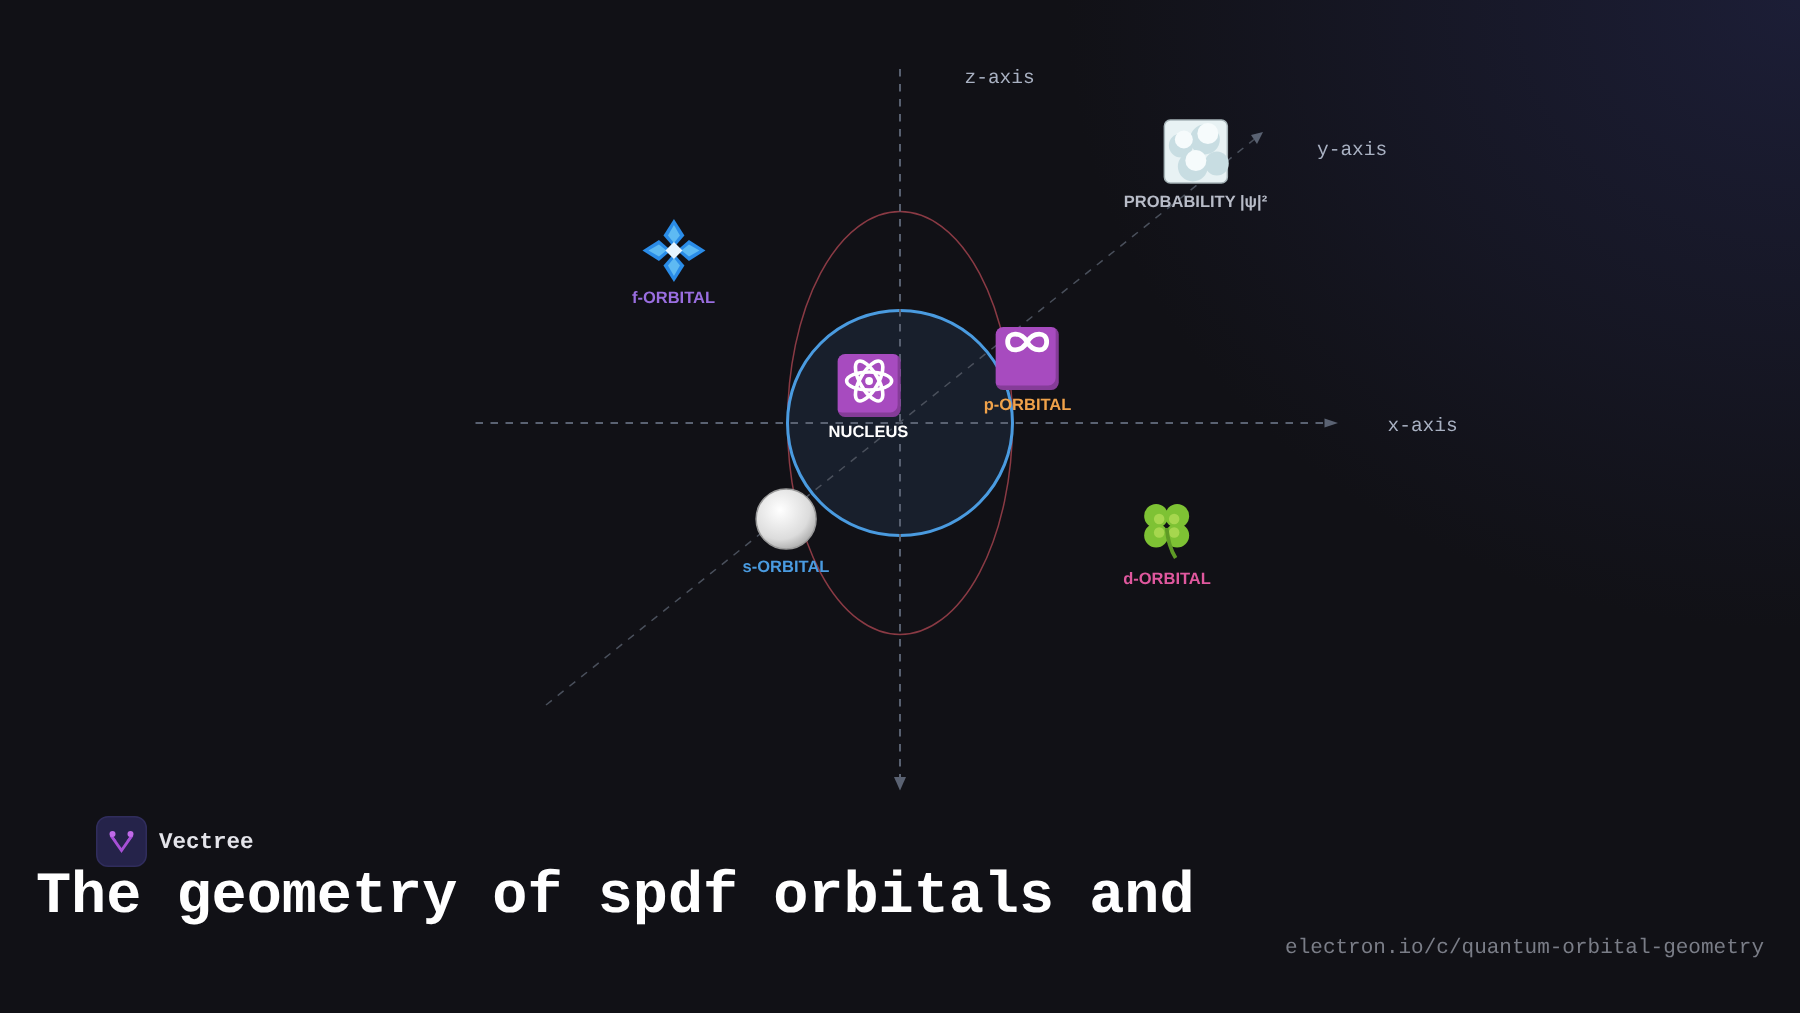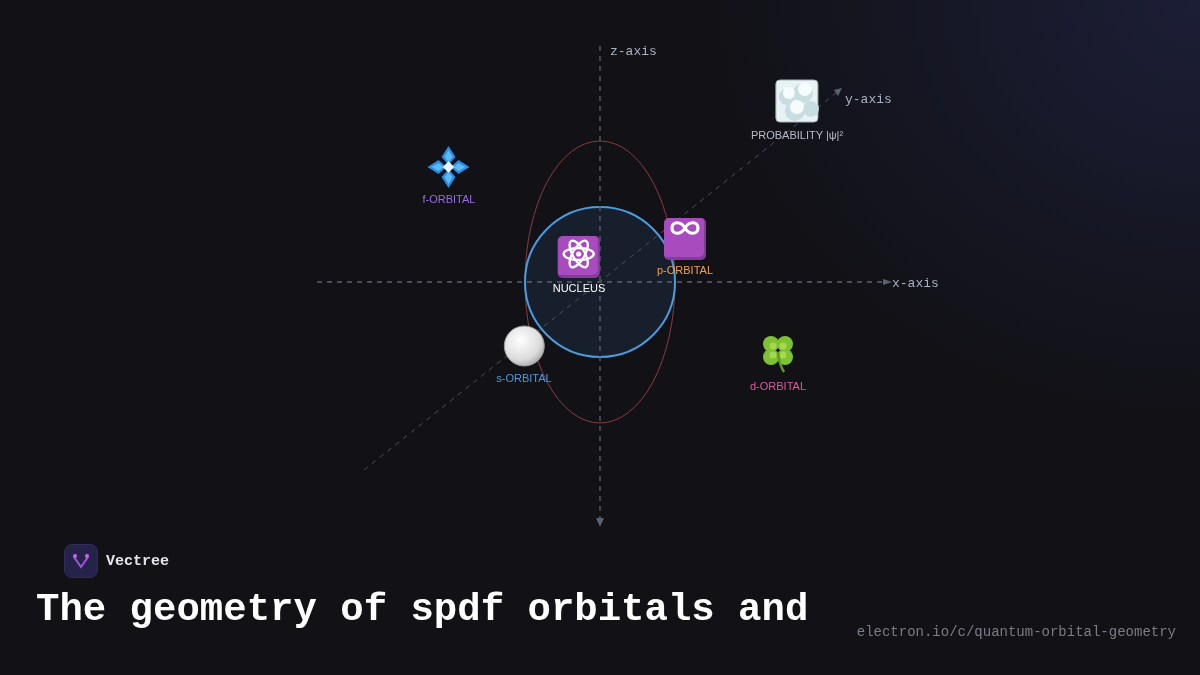--- a/index.html
+++ b/index.html
@@ -9,46 +9,46 @@
     font-family:"Liberation Sans", sans-serif;
   }
   .bg-glow {
     position:absolute; inset:0;
     background: radial-gradient(ellipse 700px 600px at 1200px 0px, rgba(30,32,60,0.85), rgba(17,17,22,0) 70%);
     pointer-events:none;
   }
   svg.diagram { position:absolute; left:0; top:0; }
   .axis-label {
     position:absolute; font-family:"Liberation Mono", monospace;
-    font-size:13px; color:#a9b1c2;
+    font-size:13px; color:#a9b1c2;margin-left:33px;
   }
   .node { position:absolute; text-align:center; transform:translateX(-50%); }
   .node .icon { display:block; margin:0 auto; }
   .node .label {
-    display:block; font-size:11px; font-weight:normal; margin-top:4px; white-space:nowrap;
+    display:block; font-size:11px; font-weight:bold; margin-top:4px; white-space:nowrap;
     font-family:"Liberation Sans", sans-serif;
   }
   .emoji-box {
     width:42px; height:42px; border-radius:5px; background:#a74bbf;
     box-shadow: inset -2px -3px 0 rgba(0,0,0,0.2);
     display:flex; align-items:center; justify-content:center;
   }
   .brand {
     position:absolute; left:24px; top:544px; display:flex; align-items:center; gap:8px;margin-left:40px;
   }
   .brand-logo {
     width:34px; height:34px; border-radius:8px; background:#25234a;
     border:1px solid #302d5c; box-sizing:border-box;
     display:flex; align-items:center; justify-content:center;
   }
   .brand-name {
     font-family:"Liberation Mono", monospace; font-weight:bold; font-size:15px; color:#e4e4ea;
   }
   .title {
-    position:absolute; left:24px; top:582px; margin:12px;
+    position:absolute; left:24px; top:582px; margin:0;
     font-family:"Liberation Mono", monospace; font-weight:bold;
     font-size:39px; line-height:33px; color:#ffffff; letter-spacing:0px;
   }
   .url {
     position:absolute; right:24px; top:624px;
     font-family:"Liberation Mono", monospace; font-size:14px; color:#7a7d87;
   }
 </style>
 </head>
 <body>

